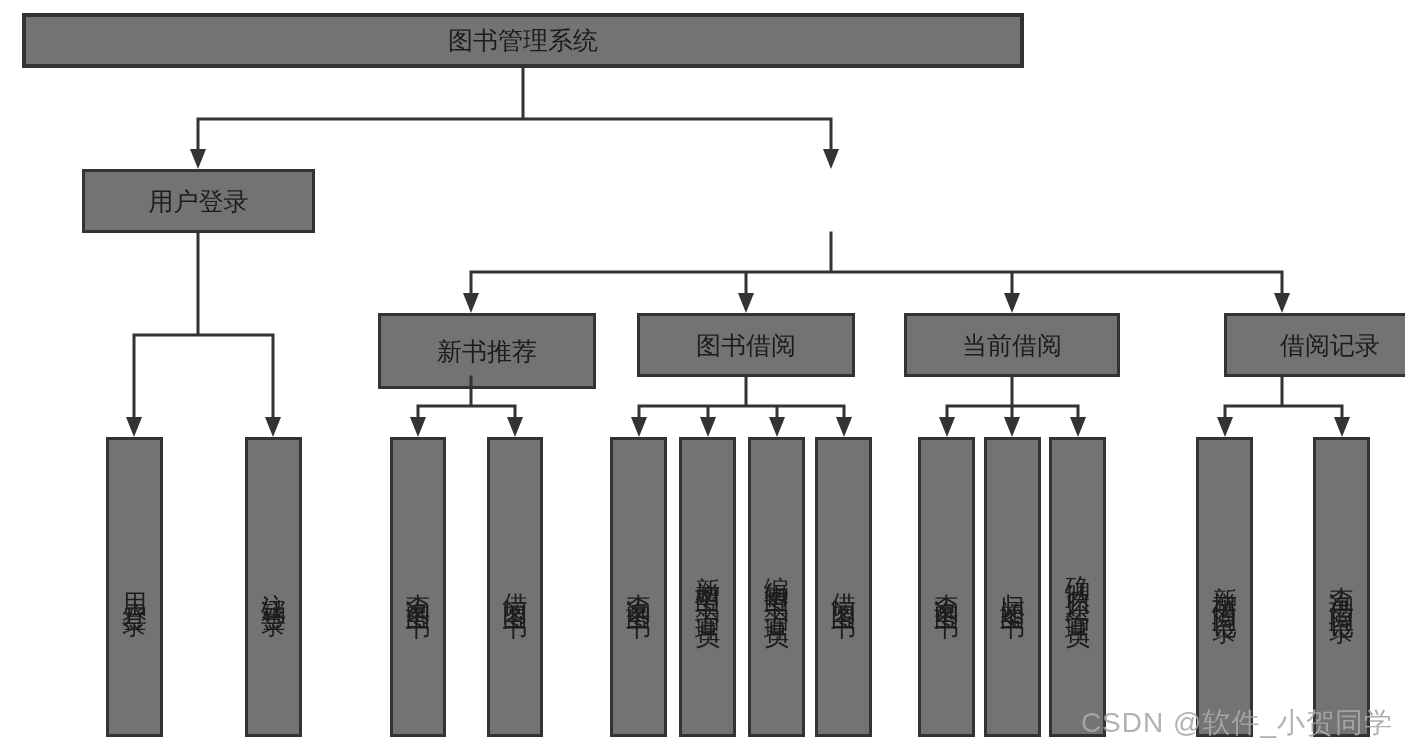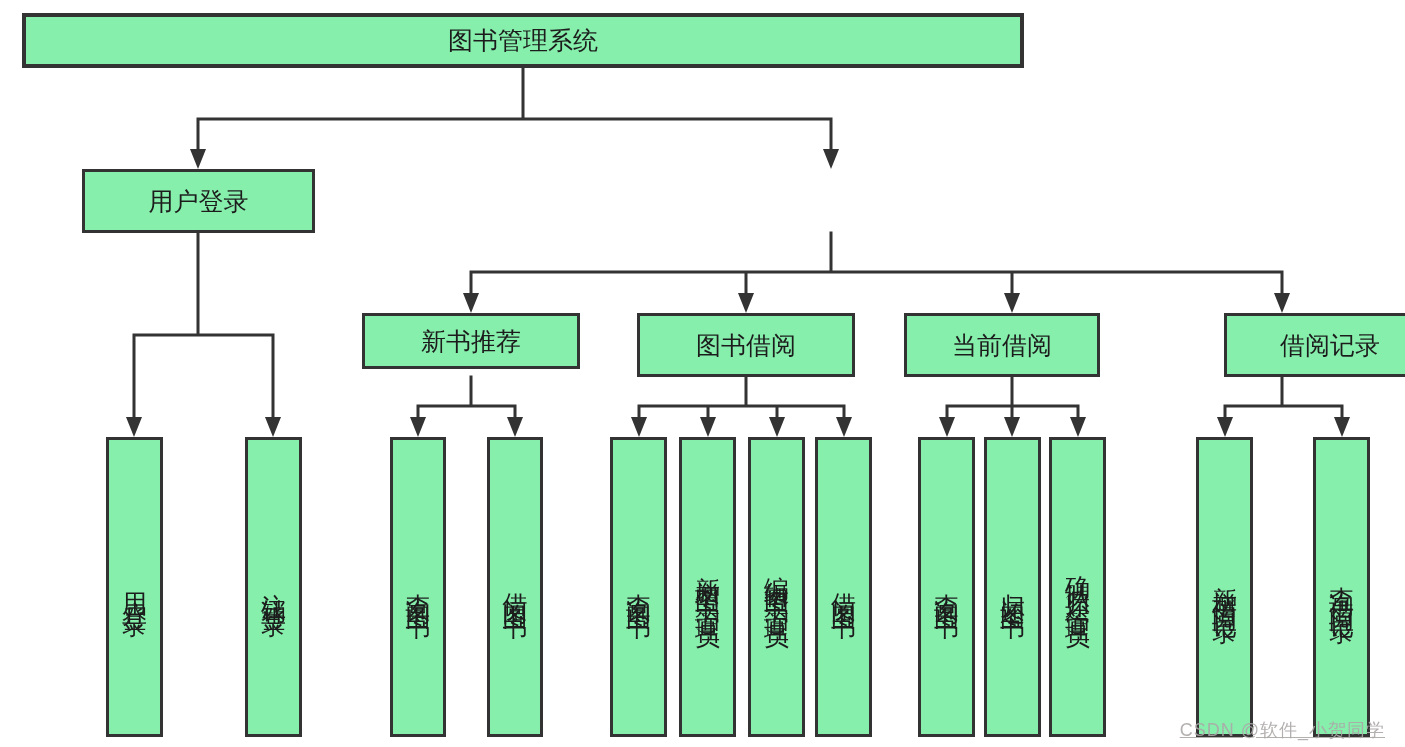--- a/index.html
+++ b/index.html
@@ -7,21 +7,21 @@
     position: relative;
     width: 1405px;
     height: 747px;
     background: #ffffff;
     font-family: "Liberation Sans", "DejaVu Sans", sans-serif;
     overflow: hidden;
   }
   .node {
     position: absolute;
     box-sizing: border-box;
-    background: #86efac;
+    background: #737373;
     border: 3px solid #333333;
     display: flex;
     align-items: center;
     justify-content: center;
     color: #1c1c1c;
     font-size: 25px;
     line-height: 1;
     white-space: nowrap;
   }
   .node.root { border-width: 4px; }
@@ -30,35 +30,34 @@
     letter-spacing: 7px;
     line-height: 1;
   }
   .wires {
     position: absolute;
     left: 0; top: 0;
     pointer-events: none;
   }
   .watermark {
     position: absolute;
-    right: 20px;
+    right: 12px;
     bottom: 5px;
-    font-size: 18px;
+    font-size: 28px;
     color: rgba(172, 167, 167, 0.9);
     letter-spacing: 1px;
     z-index: 10;
-    text-decoration: underline;
   }
   
   .b-root            { left: 22px;   top: 13px;  width: 1002px; height: 55px; }
   .b-user-login      { left: 82px;   top: 169px; width: 233px;  height: 64px; }
   .b-book-mgmt       { left: 713px;  top: 169px; width: 236px;  height: 64px; }
-  .b-new-book-rec    { left: 362px;  top: 313px; width: 218px;  height: 56px; }
+  .b-new-book-rec    { left: 378px;  top: 313px; width: 218px;  height: 76px; }
   .b-book-borrow     { left: 637px;  top: 313px; width: 218px;  height: 64px; justify-content: center; }
-  .b-current-borrow  { left: 904px;  top: 313px; width: 196px;  height: 64px; }
+  .b-current-borrow  { left: 904px;  top: 313px; width: 216px;  height: 64px; }
   .b-borrow-records  { left: 1176px; top: 313px; width: 212px;  height: 64px; margin-left: 48px; }
   .leaf { top: 437px; width: 57px; height: 300px; }
   .b-l1  { left: 106px; }
   .b-l2  { left: 245px; }
   .b-l3  { left: 390px; width: 56px; }
   .b-l4  { left: 487px; width: 56px; }
   .b-l5  { left: 610px; }
   .b-l6  { left: 679px; }
   .b-l7  { left: 748px; }
   .b-l8  { left: 815px; }

